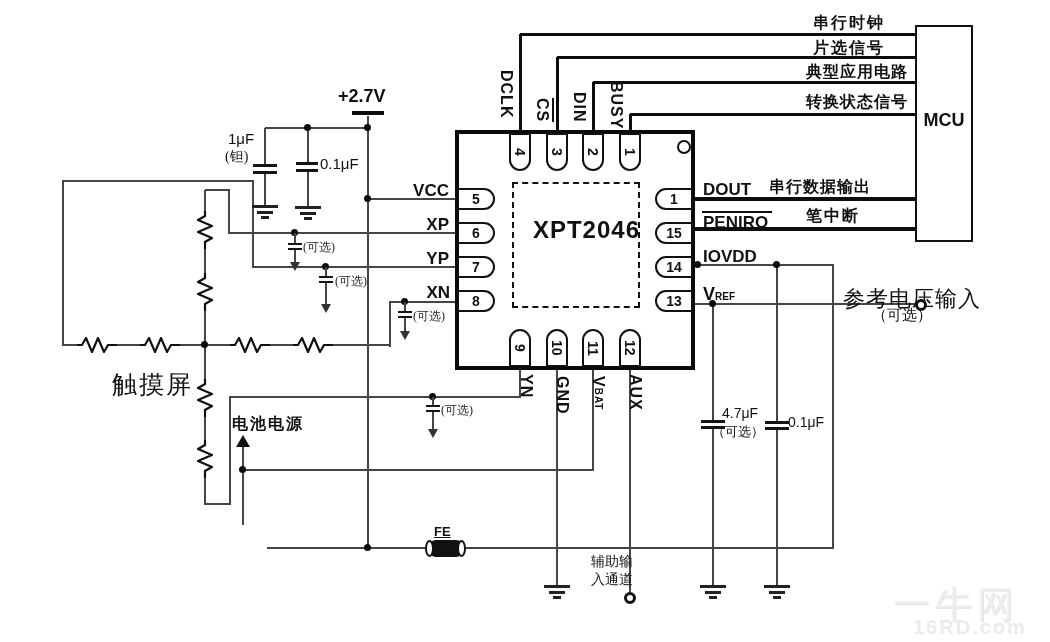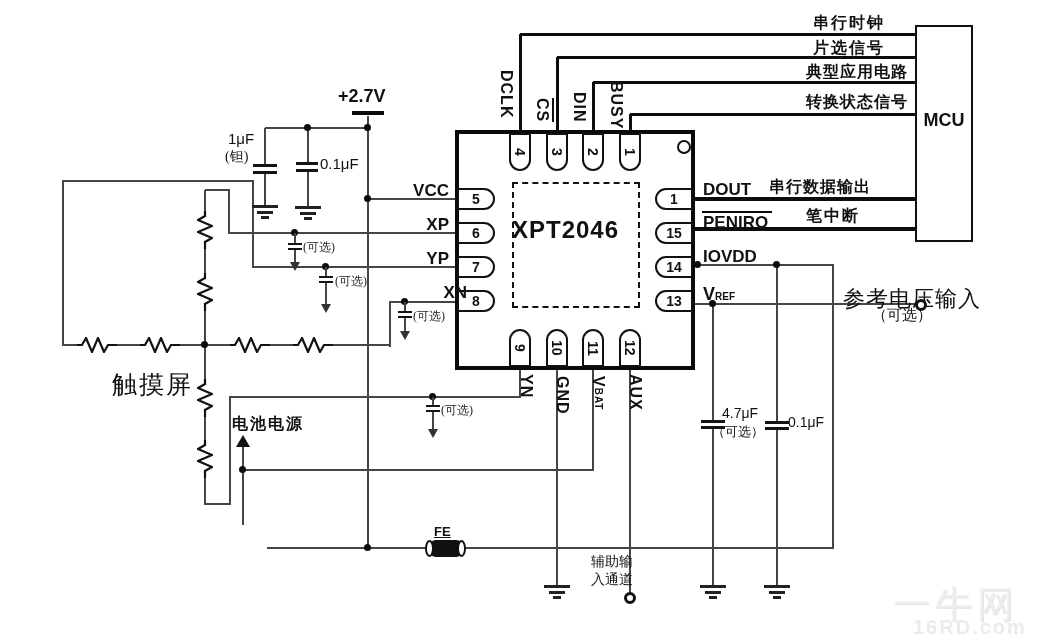--- a/index.html
+++ b/index.html
@@ -189,21 +189,21 @@
       <div class="gbar" style="left:9px;top:11px;width:8px;height:3px"></div>
     </div>
   <div class="abs" style="left:764px;top:585px;width:26px;height:15px">
     <div class="gbar" style="left:0;top:0;width:26px;height:3px"></div>
       <div class="gbar" style="left:5px;top:6px;width:16px;height:3px"></div>
       <div class="gbar" style="left:9px;top:11px;width:8px;height:3px"></div>
     </div>
 
   <div class="abs" style="left:455px;top:130px;width:240px;height:240px;border:4px solid #0a0a0a;box-sizing:border-box;background:#fff"></div>
   <div class="abs" style="left:512px;top:182px;width:128px;height:126px;border:2px dashed #111;box-sizing:border-box"></div>
-  <div class="abs" style="left:512px;top:216px;width:128px;text-align:left;font-weight:bold;font-size:24px;letter-spacing:1px">XPT2046</div>
+  <div class="abs" style="left:512px;top:216px;width:128px;text-align:right;font-weight:bold;font-size:24px;letter-spacing:1px">XPT2046</div>
   <div class="abs" style="left:677px;top:140px;width:14px;height:14px;border:2px solid #111;border-radius:50%;box-sizing:border-box"></div>
 
   <div class="pin pin-l" style="left:457px;top:188px">
       <span>5</span>
     </div>
   <div class="pin pin-l" style="left:457px;top:222px">
       <span>6</span>
     </div>
   <div class="pin pin-l" style="left:457px;top:256px">
       <span>7</span>
@@ -247,21 +247,21 @@
   <div class="pin pin-b" style="left:582px;top:329px">
       <span class="vtext">11</span>
     </div>
   <div class="pin pin-b" style="left:619px;top:329px">
       <span class="vtext">12</span>
     </div>
 
   <div class="plabel plabel-l" style="left:399px;top:181px">VCC</div>
   <div class="plabel plabel-l" style="left:399px;top:215px">XP</div>
   <div class="plabel plabel-l" style="left:399px;top:249px">YP</div>
-  <div class="plabel plabel-l" style="left:417px;top:283px">XN</div>
+  <div class="plabel plabel-l" style="left:400px;top:283px">XN</div>
 
   <div class="plabel" style="left:703px;top:180px">DOUT</div>
   <div class="plabel" style="left:703px;top:213px">PENIRQ</div>
   <div class="plabel" style="left:703px;top:247px">IOVDD</div>
   <div class="plabel" style="left:703px;top:284px;font-size:18px"><span>V</span><span class="sub">REF</span></div>
 
   <div class="vlabel" style="left:497px;top:70px">DCLK</div>
   <div class="vlabel ovl" style="left:533px;top:98px">CS</div>
   <div class="vlabel" style="left:570px;top:92px">DIN</div>
   <div class="vlabel" style="left:607px;top:81px">BUSY</div>

